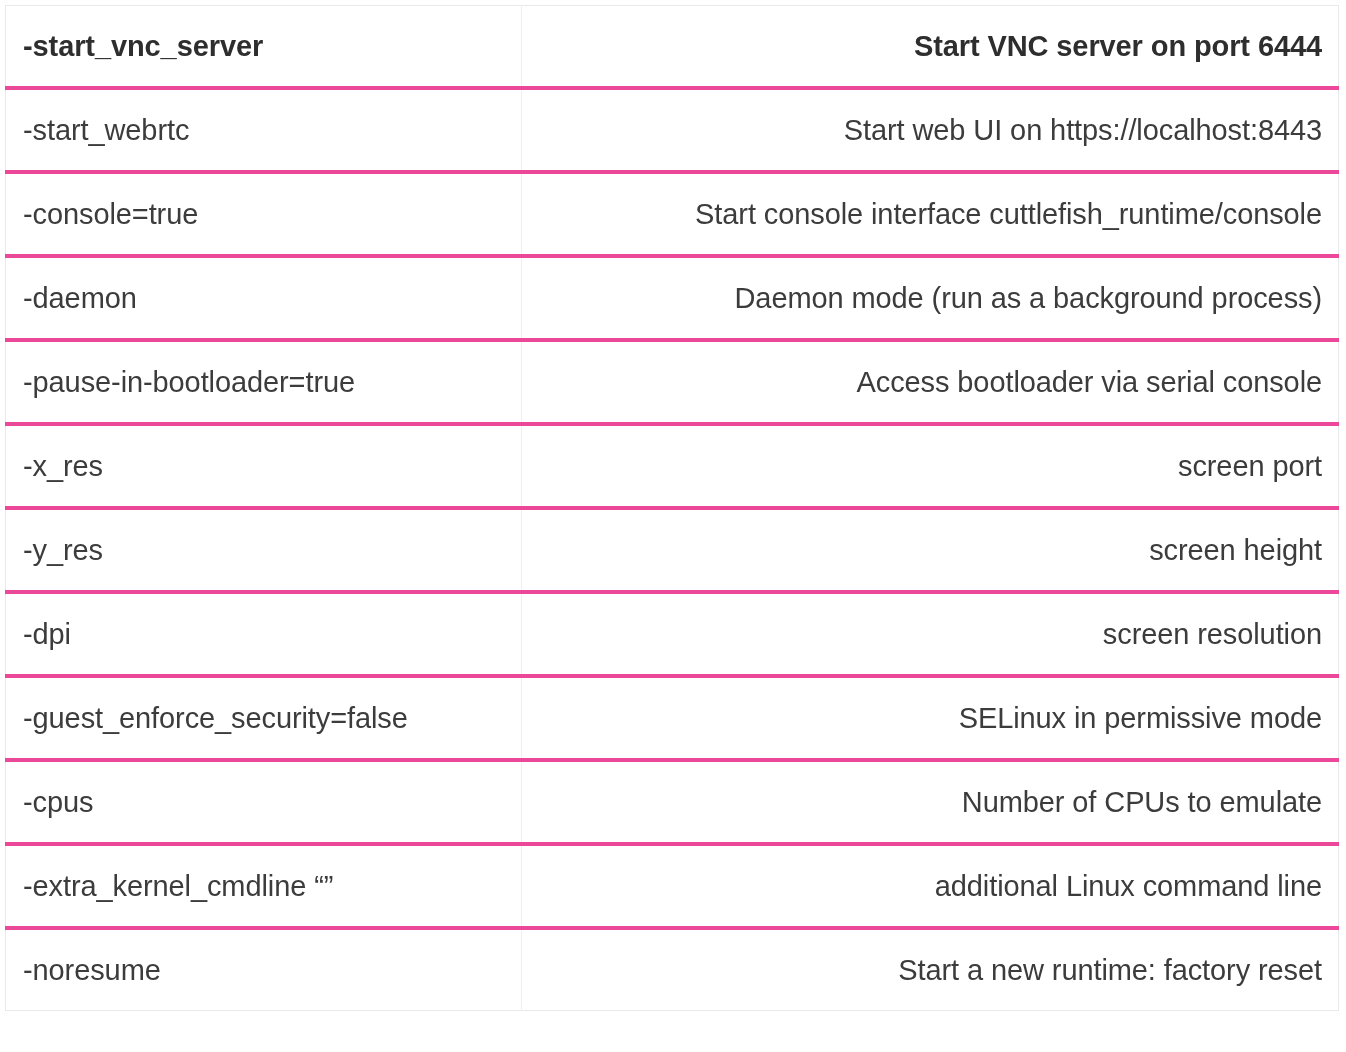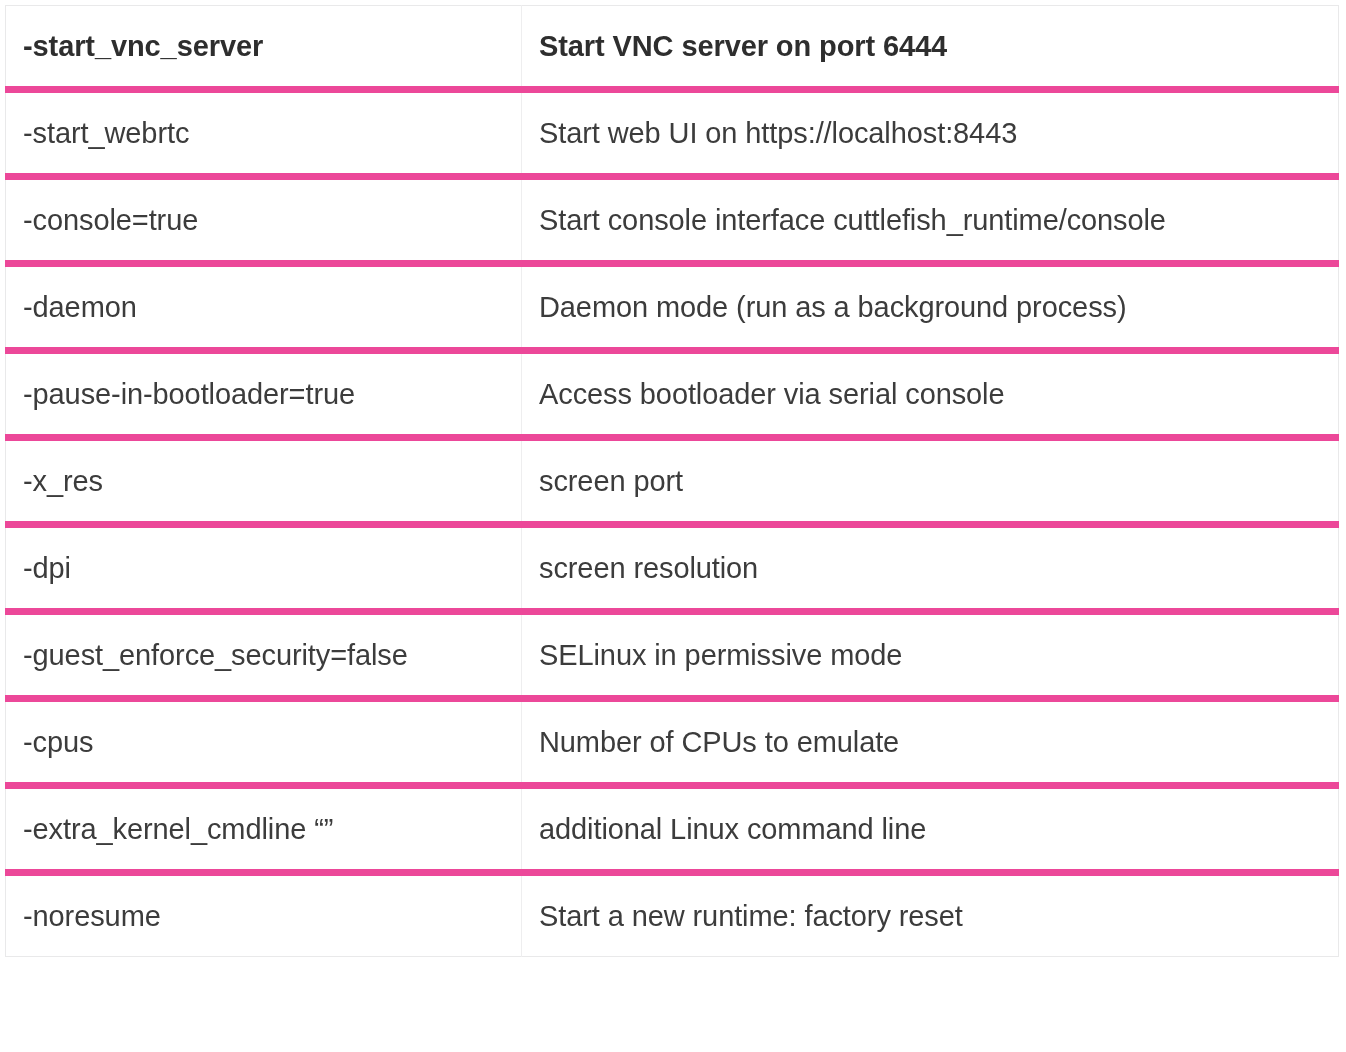--- a/index.html
+++ b/index.html
@@ -40,37 +40,38 @@
   .flags-table col.col-desc { width: 817px; }
 
   .flags-table tr {
     height: 80px;
   }
 
   .flags-table td {
     height: 80px;
     padding: 0 16px;
     vertical-align: middle;
-    border-bottom: 7px solid #ec4899;
+    border-bottom: 4px solid #ec4899;
     border-right: none;
     color: #3c3c3c;
     font-size: 29px;
     line-height: 1.25;
     letter-spacing: -0.1px;
     white-space: nowrap;
     overflow: hidden;
   }
 
   .flags-table td.cell-flag {
     border-right: 1px solid #eeeeef;
     padding-left: 17px;
   }
 
   .flags-table td.cell-desc {
     padding-left: 17px;
+    text-align: right;
   }
 
   .flags-table tr.row-header td {
     font-weight: bold;
     color: #2e2e2e;
   }
 
   .flags-table tr:last-child td {
     border-bottom: none;
   }
@@ -103,20 +104,24 @@
       </tr>
       <tr>
         <td class="cell-flag">-pause-in-bootloader=true</td>
         <td class="cell-desc">Access bootloader via serial console</td>
       </tr>
       <tr>
         <td class="cell-flag">-x_res</td>
         <td class="cell-desc">screen port</td>
       </tr>
       <tr>
+        <td class="cell-flag">-y_res</td>
+        <td class="cell-desc">screen height</td>
+      </tr>
+      <tr>
         <td class="cell-flag">-dpi</td>
         <td class="cell-desc">screen resolution</td>
       </tr>
       <tr>
         <td class="cell-flag">-guest_enforce_security=false</td>
         <td class="cell-desc">SELinux in permissive mode</td>
       </tr>
       <tr>
         <td class="cell-flag">-cpus</td>
         <td class="cell-desc">Number of CPUs to emulate</td>

